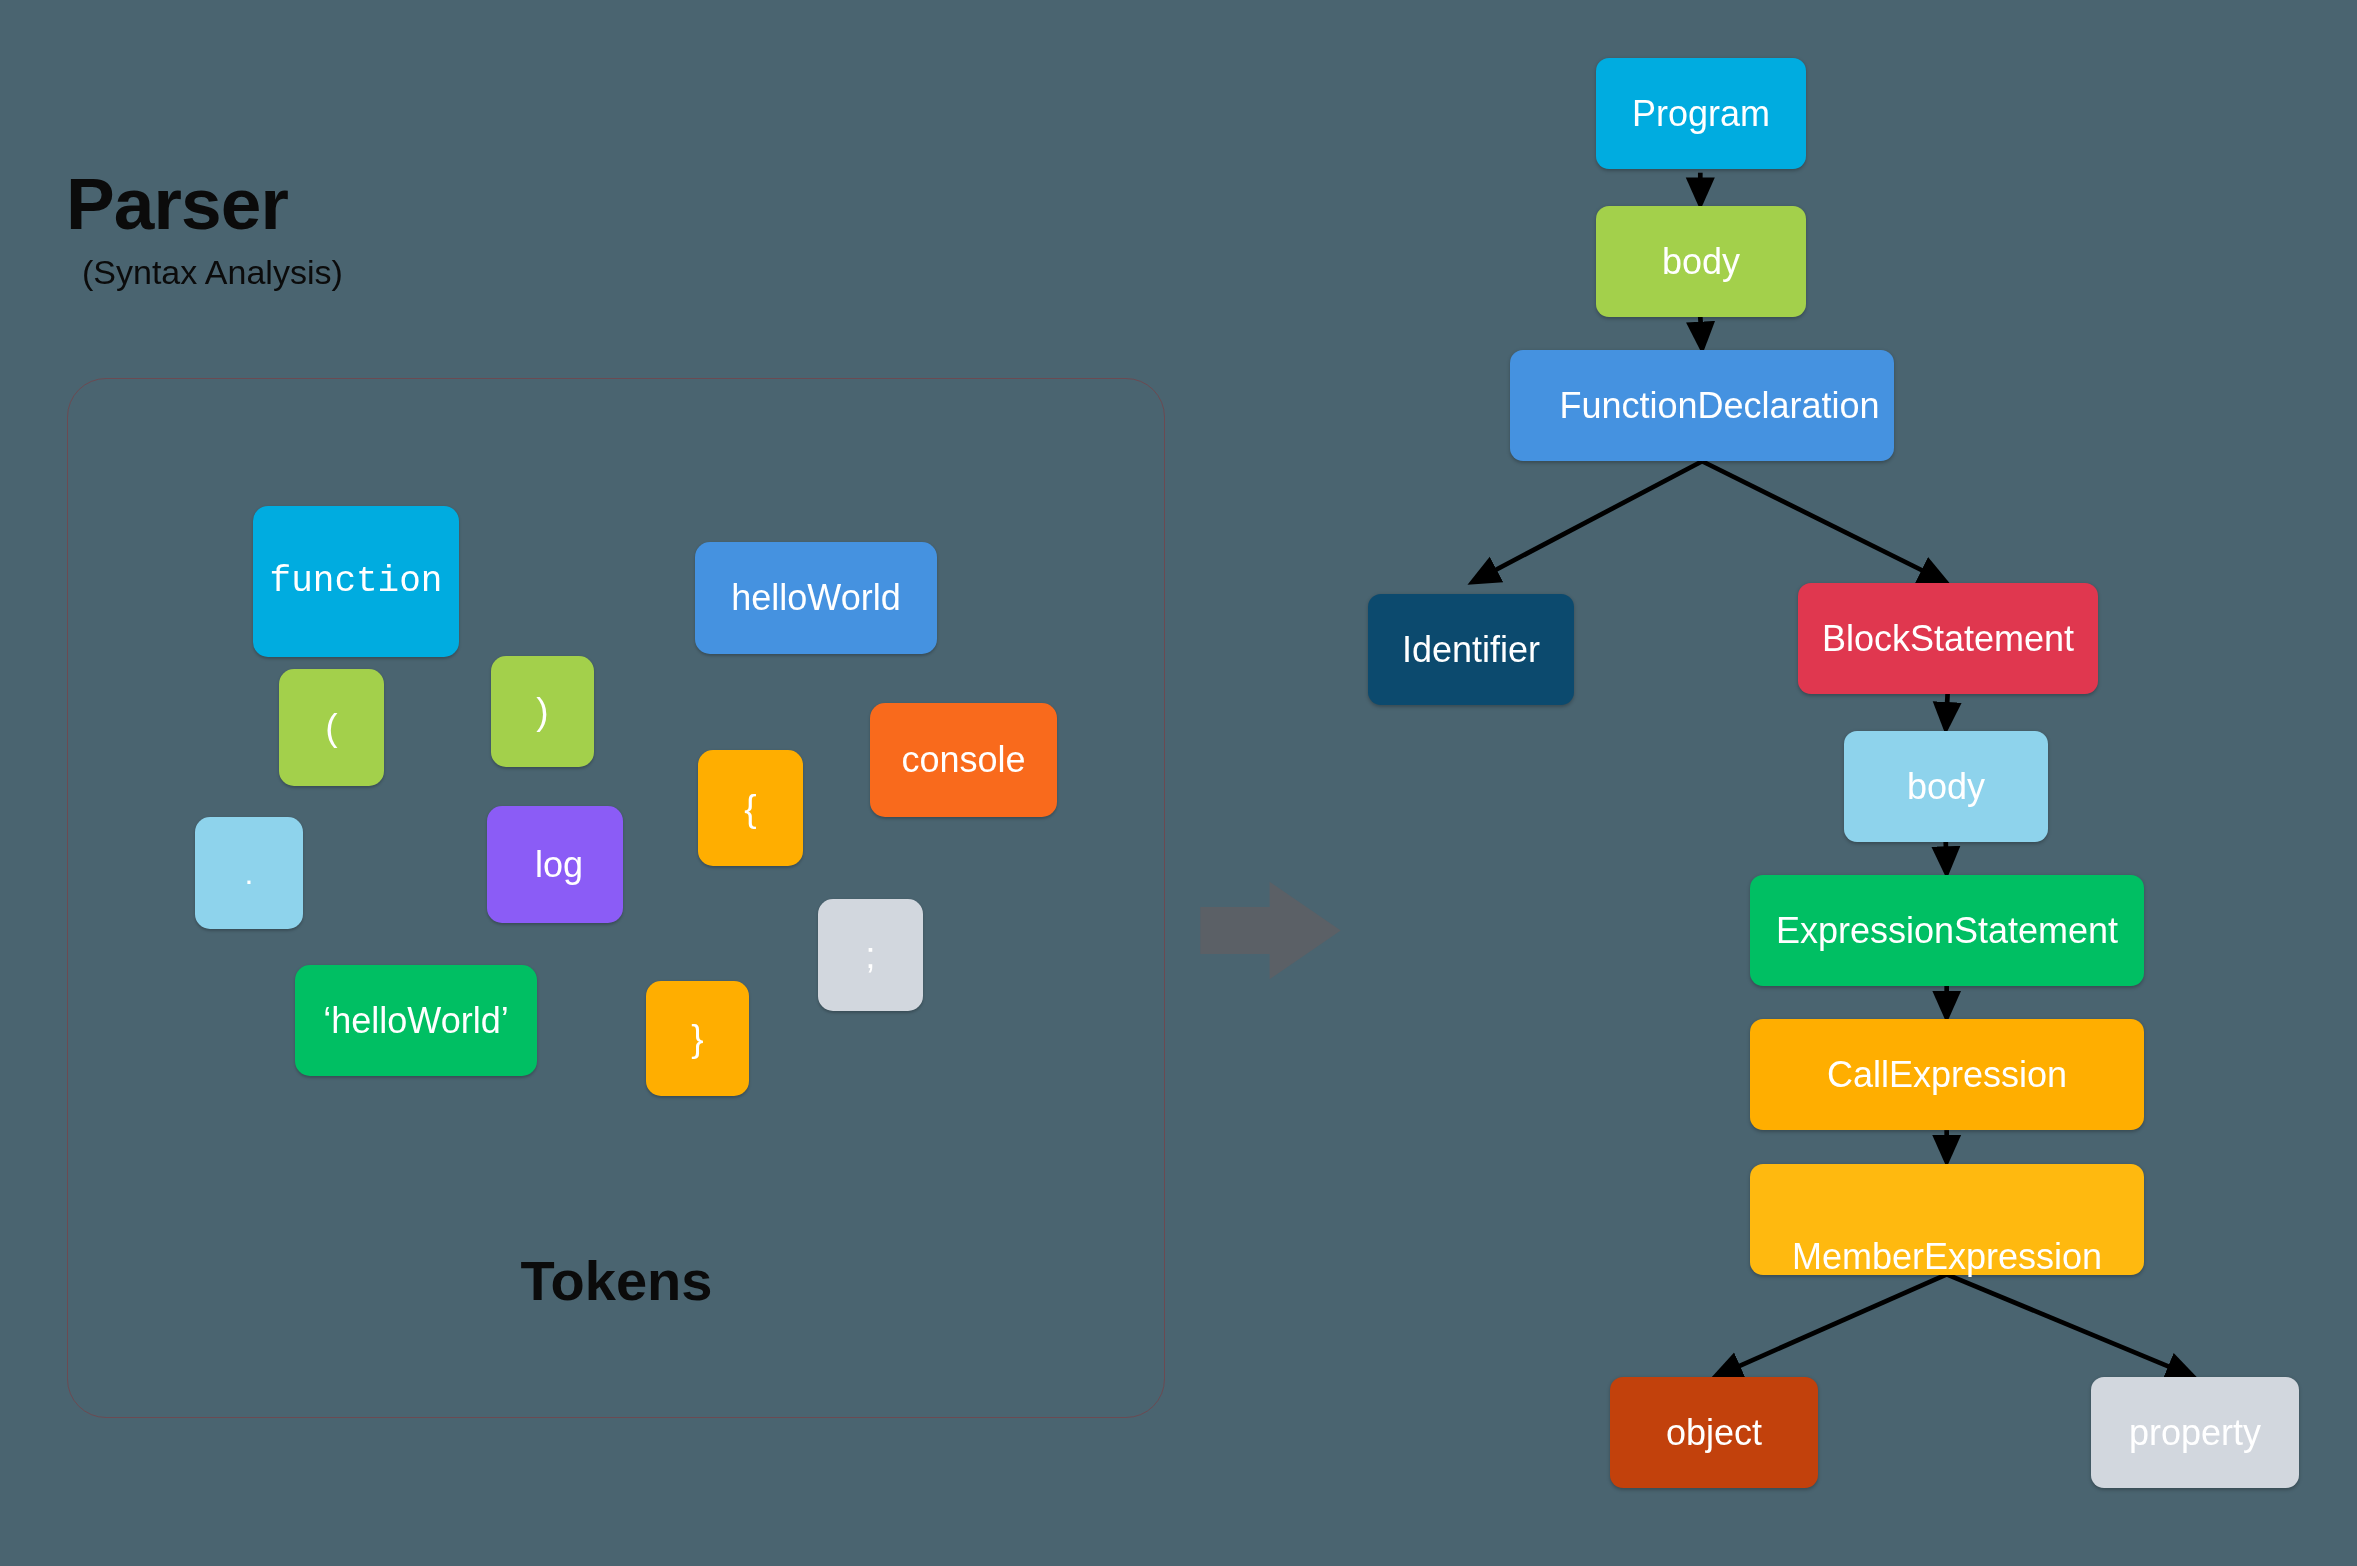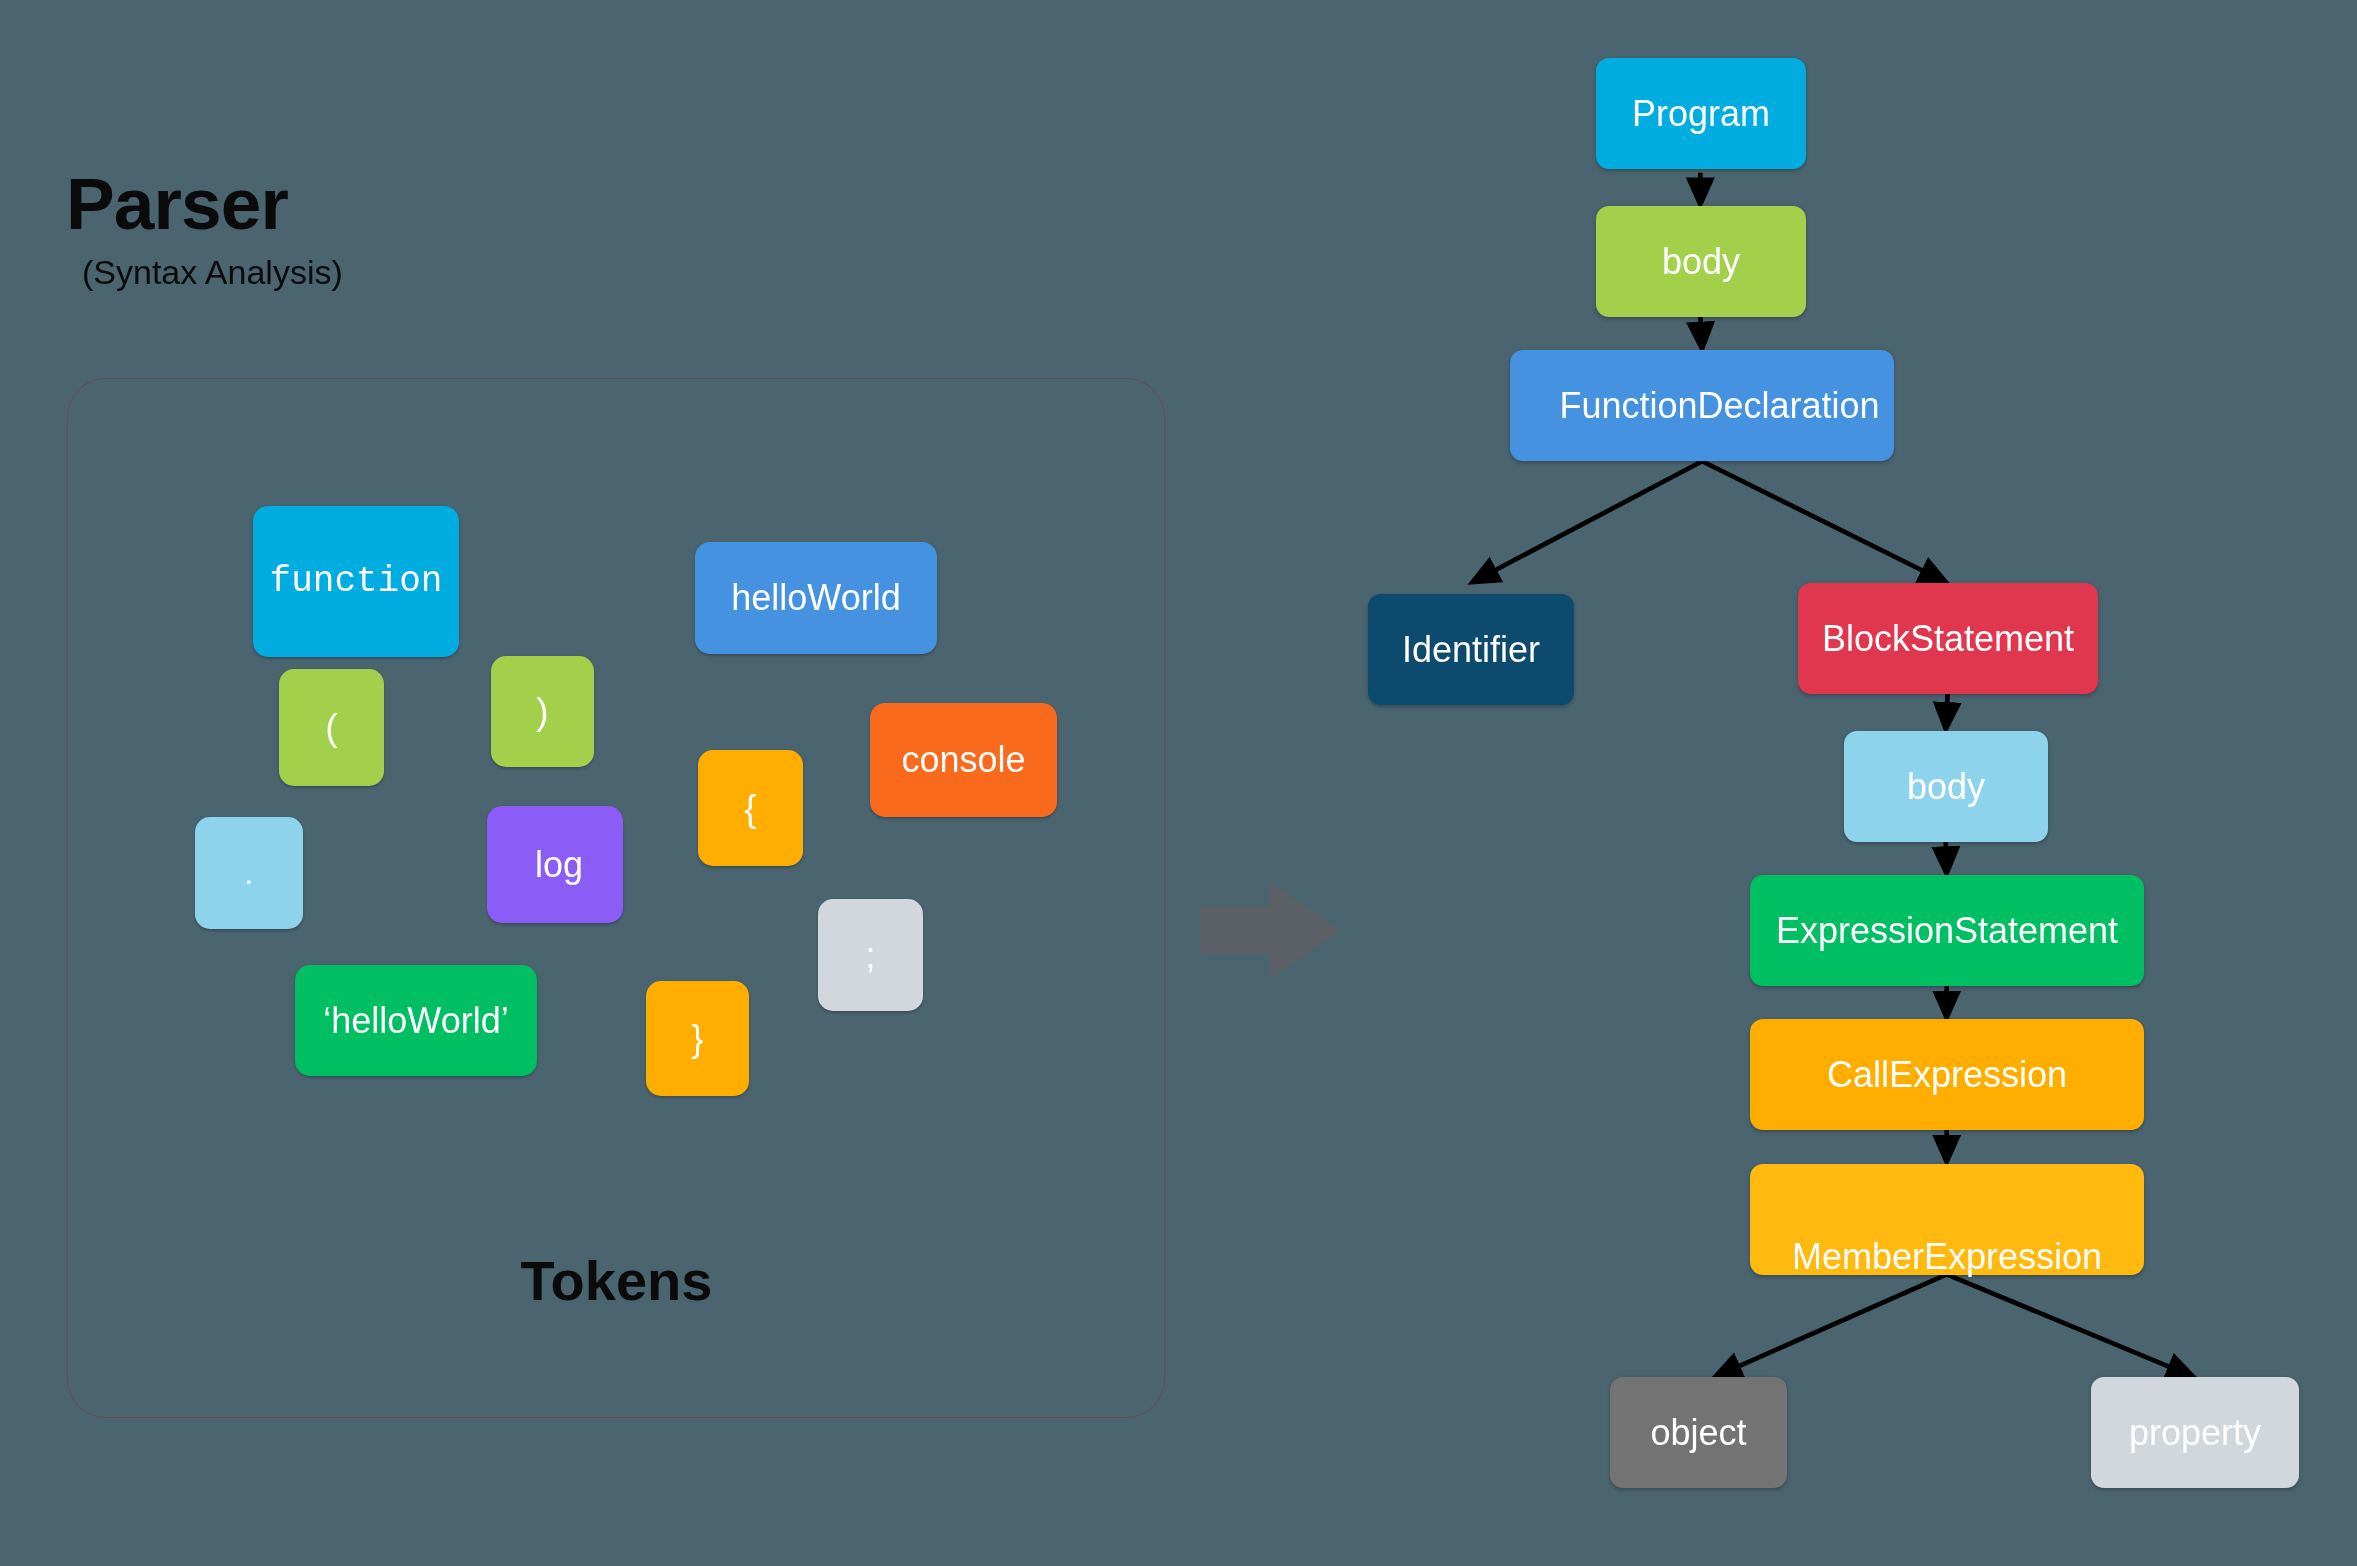--- a/index.html
+++ b/index.html
@@ -212,21 +212,21 @@
       </div>
       <div class="node" style="left: 1750px; top: 875px; width: 394px; height: 111px; background: rgb(0, 191, 99);">
         <span>ExpressionStatement</span>
       </div>
       <div class="node" style="left: 1750px; top: 1019px; width: 394px; height: 111px; background: rgb(255, 174, 0);">
         <span>CallExpression</span>
       </div>
       <div class="node" style="left: 1750px; top: 1164px; width: 394px; height: 111px; background: rgb(255, 185, 15); align-items: flex-end;">
         <span>MemberExpression</span>
       </div>
-      <div class="node" style="left: 1610px; top: 1377px; width: 177px; height: 111px; background: #737373;">
+      <div class="node" style="left: 1610px; top: 1377px; width: 208px; height: 111px; background: #c2410c;">
         <span>object</span>
       </div>
       <div class="node" style="left: 2091px; top: 1377px; width: 208px; height: 111px; background: rgb(210, 215, 222);">
         <span>property</span>
       </div>
     </div>
 
 </div>
 
 

